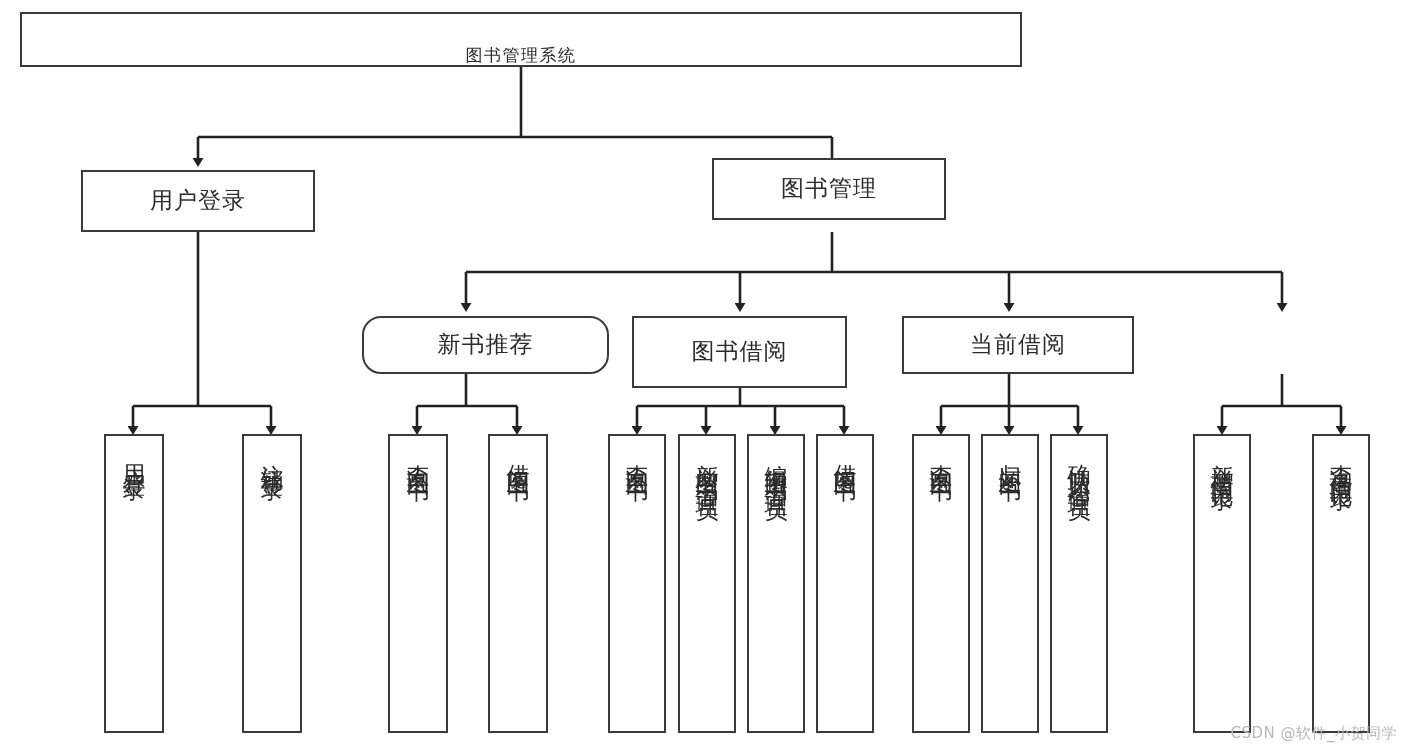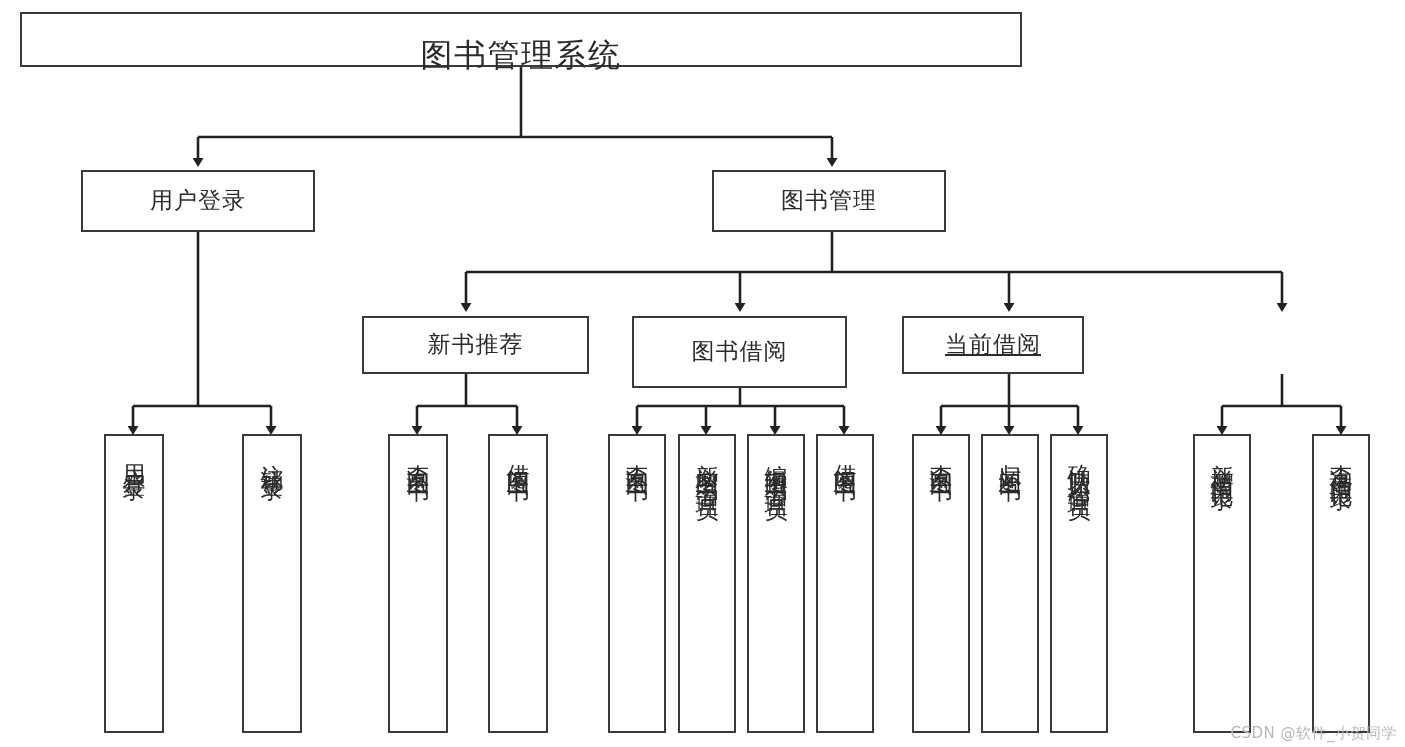--- a/index.html
+++ b/index.html
@@ -41,21 +41,21 @@
     text-align: center;
     line-height: 1.18;
     white-space: nowrap;
   }
   
   .node.horiz .label {
     font-size: 23px;
     letter-spacing: 1px;
   }
   .node.root .label {
-    font-size: 32px;
+    font-size: 17px;
     letter-spacing: 1.5px;
     margin-top: 32px;
   }
   
   .node.vert {
     align-items: flex-start;
     justify-content: center;
     padding-top: 10px;
   }
   .node.vert .label {
@@ -132,31 +132,31 @@
     </g>
   </svg>
 
   <div class="node horiz root" style="left:20px; top:12px; width:1002px; height:55px;">
     <span class="label">图书管理系统</span>
   </div>
 
   <div class="node horiz" style="left:81px; top:170px; width:234px; height:62px;">
     <span class="label">用户登录</span>
   </div>
-  <div class="node horiz" style="left:712px; top:170px; width:234px; height:62px;">
+  <div class="node horiz" style="left:712px; top:158px; width:234px; height:62px;">
     <span class="label">图书管理</span>
   </div>
 
-  <div class="node horiz" style="left:362px; top:316px; width:227px; height:58px;">
+  <div class="node horiz" style="left:362px; top:316px; width:247px; height:58px;border-radius:19px;">
     <span class="label">新书推荐</span>
   </div>
   <div class="node horiz" style="left:632px; top:316px; width:215px; height:72px;">
     <span class="label">图书借阅</span>
   </div>
-  <div class="node horiz" style="left:902px; top:316px; width:182px; height:58px;text-decoration:underline;">
+  <div class="node horiz" style="left:902px; top:316px; width:232px; height:58px;">
     <span class="label">当前借阅</span>
   </div>
 
   <div class="node vert" style="left:104px; top:434px; width:60px; height:299px;">
     <span class="label">用户登录</span>
   </div>
   <div class="node vert" style="left:242px; top:434px; width:60px; height:299px;">
     <span class="label">注销登录</span>
   </div>
 

